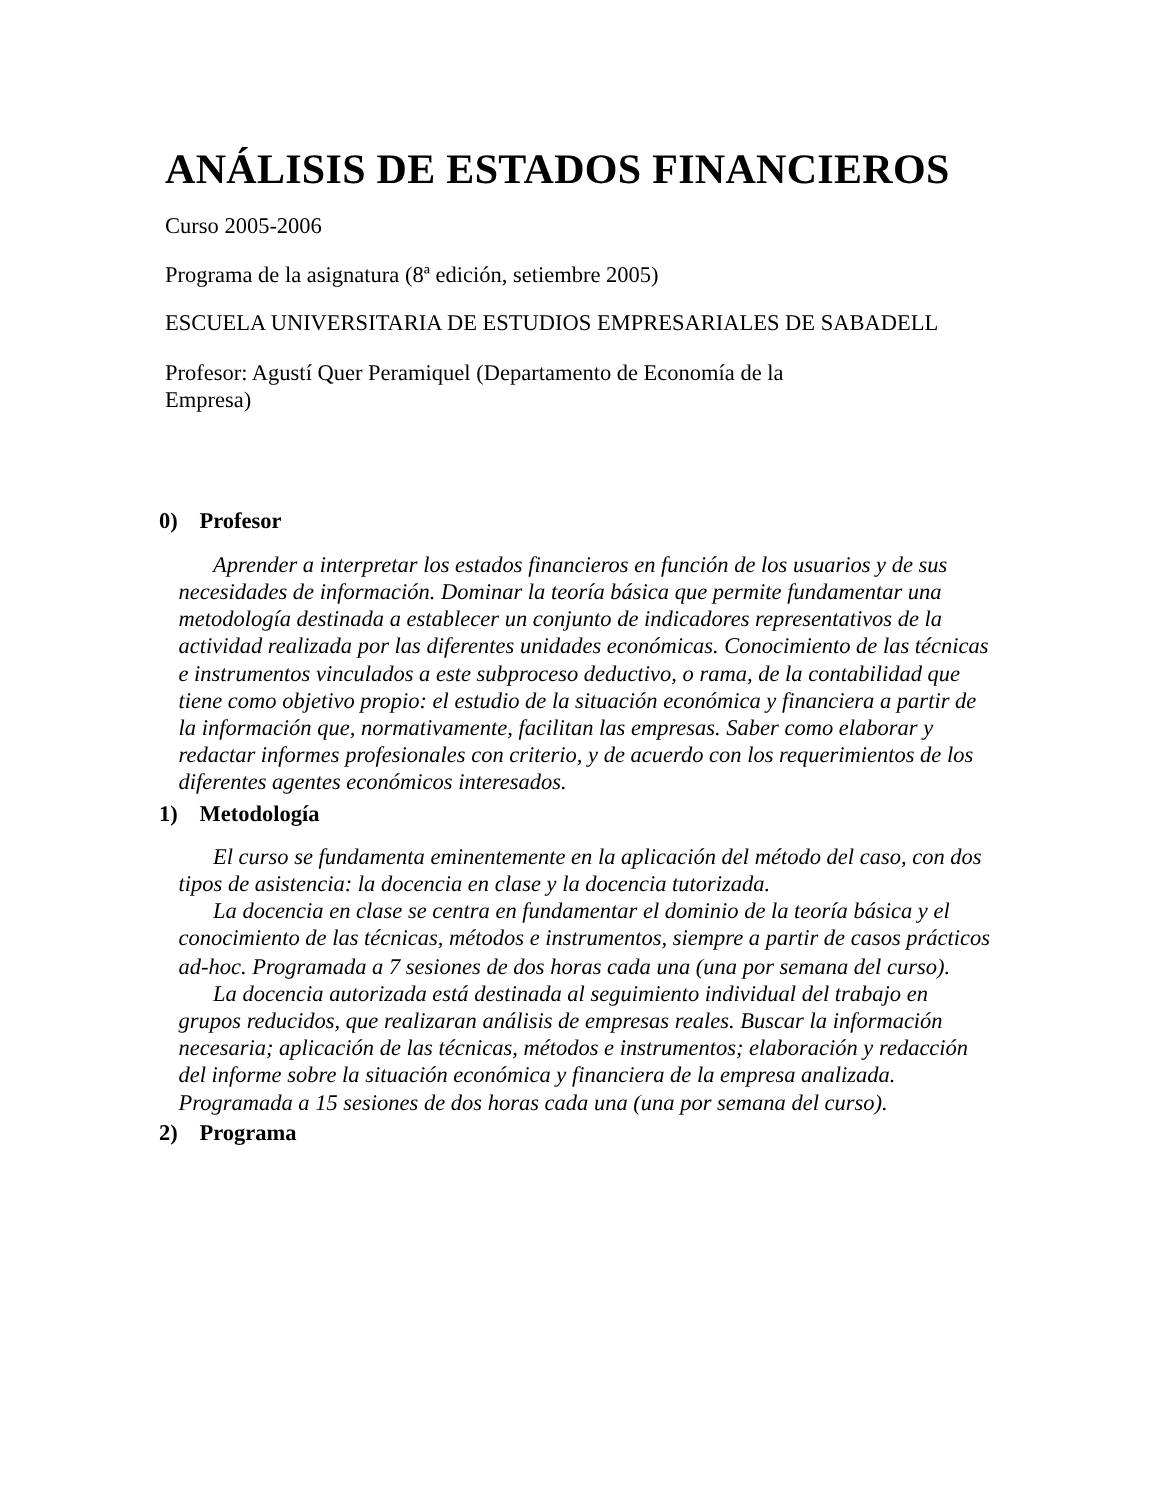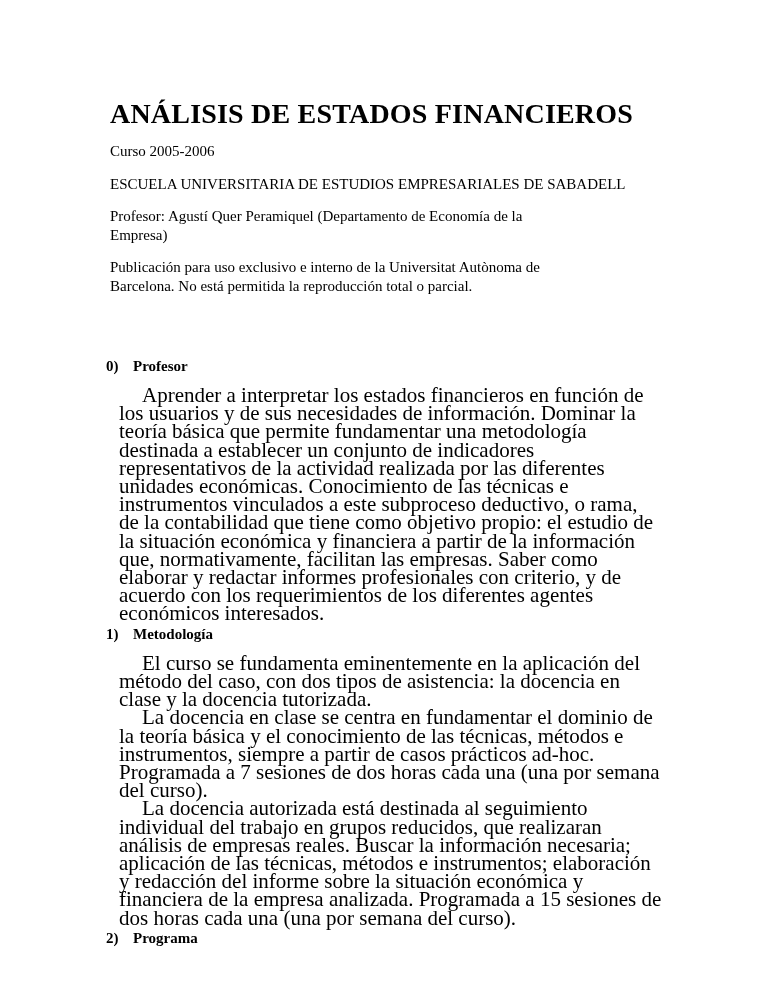--- a/index.html
+++ b/index.html
@@ -46,43 +46,44 @@
   .section-heading.first {
     margin-top: 62px;
   }
   .section-heading .num {
     width: 27px;
     flex: 0 0 27px;
   }
   .section-body {
     margin-left: 9px;
     width: 543px;
-    font-size: 21px;
+    font-size: 15px;
     line-height: 18.2px;
+    font-style: italic;
   }
   .section-body p {
     margin: 0;
     text-indent: 23px;
   }
 </style>
 </head>
 <body>
 
 <div class="page">
 
   <h1 class="doc-title">ANÁLISIS DE ESTADOS FINANCIEROS</h1>
 
   <p class="intro">Curso 2005-2006</p>
 
+  <p class="intro">Programa de la asignatura (8ª edición, setiembre 2005)</p>
 
   <p class="intro nowrap">ESCUELA UNIVERSITARIA DE ESTUDIOS EMPRESARIALES DE SABADELL</p>
 
   <p class="intro">Profesor: Agustí Quer Peramiquel (Departamento de Economía de la Empresa)</p>
 
-  <p class="intro">Publicación para uso exclusivo e interno de la Universitat Autònoma de Barcelona. No está permitida la reproducción total o parcial.</p>
 
   <div class="section">
     <div class="section-heading first">
       <span class="num">0)</span>
       <span class="label">Profesor</span>
     </div>
     <div class="section-body">
       <p>Aprender a interpretar los estados financieros en función de los usuarios y de sus necesidades de información. Dominar la teoría básica que permite fundamentar una metodología destinada a establecer un conjunto de indicadores representativos de la actividad realizada por las diferentes unidades económicas. Conocimiento de las técnicas e instrumentos vinculados a este subproceso deductivo, o rama, de la contabilidad que tiene como objetivo propio: el estudio de la situación económica y financiera a partir de la información que, normativamente, facilitan las empresas. Saber como elaborar y redactar informes profesionales con criterio, y de acuerdo con los requerimientos de los diferentes agentes económicos interesados.</p>
     </div>
   </div>

